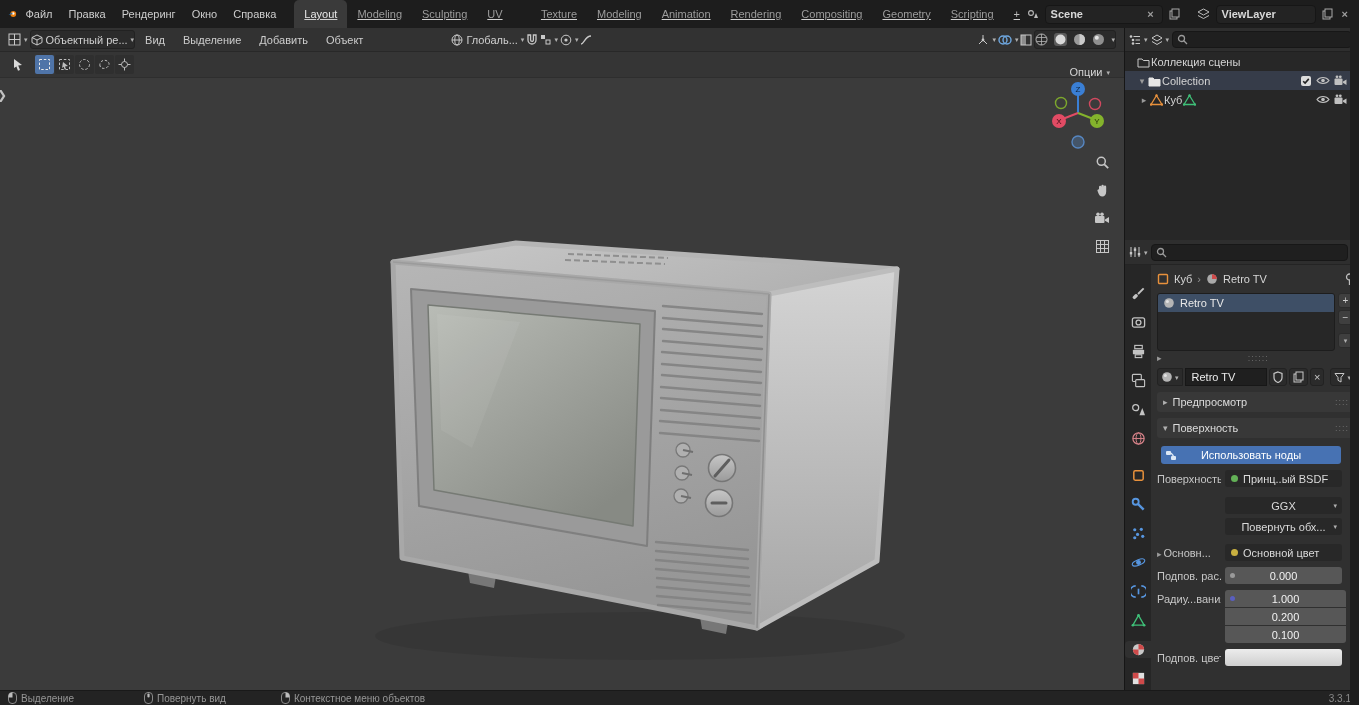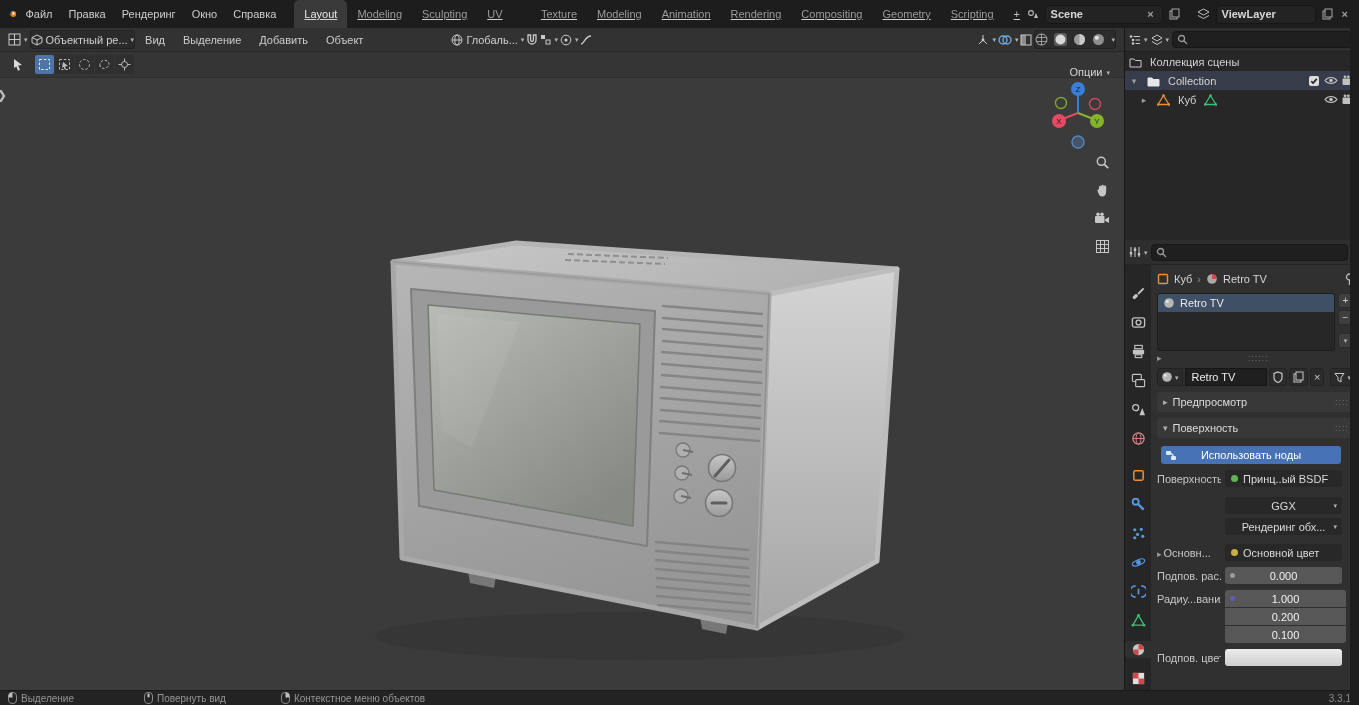--- a/index.html
+++ b/index.html
@@ -48,21 +48,21 @@
 
   
   .right-col { width:235px; height:662px; display:flex; flex-direction:column; border-left:1px solid #161616; }
   .outliner { height:212px; background:#272727; display:flex; flex-direction:column; }
   .outliner-header { height:24px; background:#2e2e2e; display:flex; align-items:center; gap:3px;
                      padding:0 4px; border-bottom:1px solid #202020; }
   .search-box { flex:1; display:flex; align-items:center; gap:3px; background:#1f1f1f;
                 border:1px solid #171717; border-radius:4px; height:17px; padding:0 4px; }
   .search-box input { flex:1; min-width:0; background:transparent; border:none; outline:none; color:#ddd;
                       font:inherit; }
-  .orow { height:19px; display:flex; align-items:center; gap:8px; padding:0 4px; color:#d4d4d4; }
+  .orow { height:19px; display:flex; align-items:center; gap:1px; padding:0 12px; color:#d4d4d4; }
   .orow .arrow { width:10px; text-align:center; color:#9a9a9a; font-size:9px; }
   .orow .right-ic { margin-left:auto; display:flex; gap:4px; align-items:center; }
   .orow.selected { background:#363c49; }
 
   .properties { flex:1; background:#303030; display:flex; flex-direction:column; overflow:hidden; }
   .props-header { height:25px; background:#2e2e2e; display:flex; align-items:center; gap:3px;
                   padding:0 4px; border-bottom:1px solid #242424; }
   .props-body { flex:1; display:flex; overflow:hidden; }
   .tabstrip { width:26px; background:#262626; display:flex; flex-direction:column; align-items:stretch;
               padding-top:20px; gap:12px; }
@@ -776,21 +776,21 @@
               <span class="pfield f-drop">
                 <span>GGX</span>
                 <span class="chev">▾</span>
               </span>
               <span class="dec"></span>
             </div>
 
             <div class="prow" style="margin-top:4px">
               <span class="plabel"></span>
               <span class="pfield f-drop">
-                <span>Рендеринг обх...</span>
+                <span>Повернуть обх...</span>
                 <span class="chev">▾</span>
               </span>
               <span class="dec"></span>
             </div>
 
             <div class="prow" style="margin-top:9px">
               <span class="plabel"><span class="arrow">▸</span><span>Основн...</span></span>
               <span class="pfield f-dark">
                 <span class="dot" style="background:#c9b040"></span>
                 <span>Основной цвет</span>

